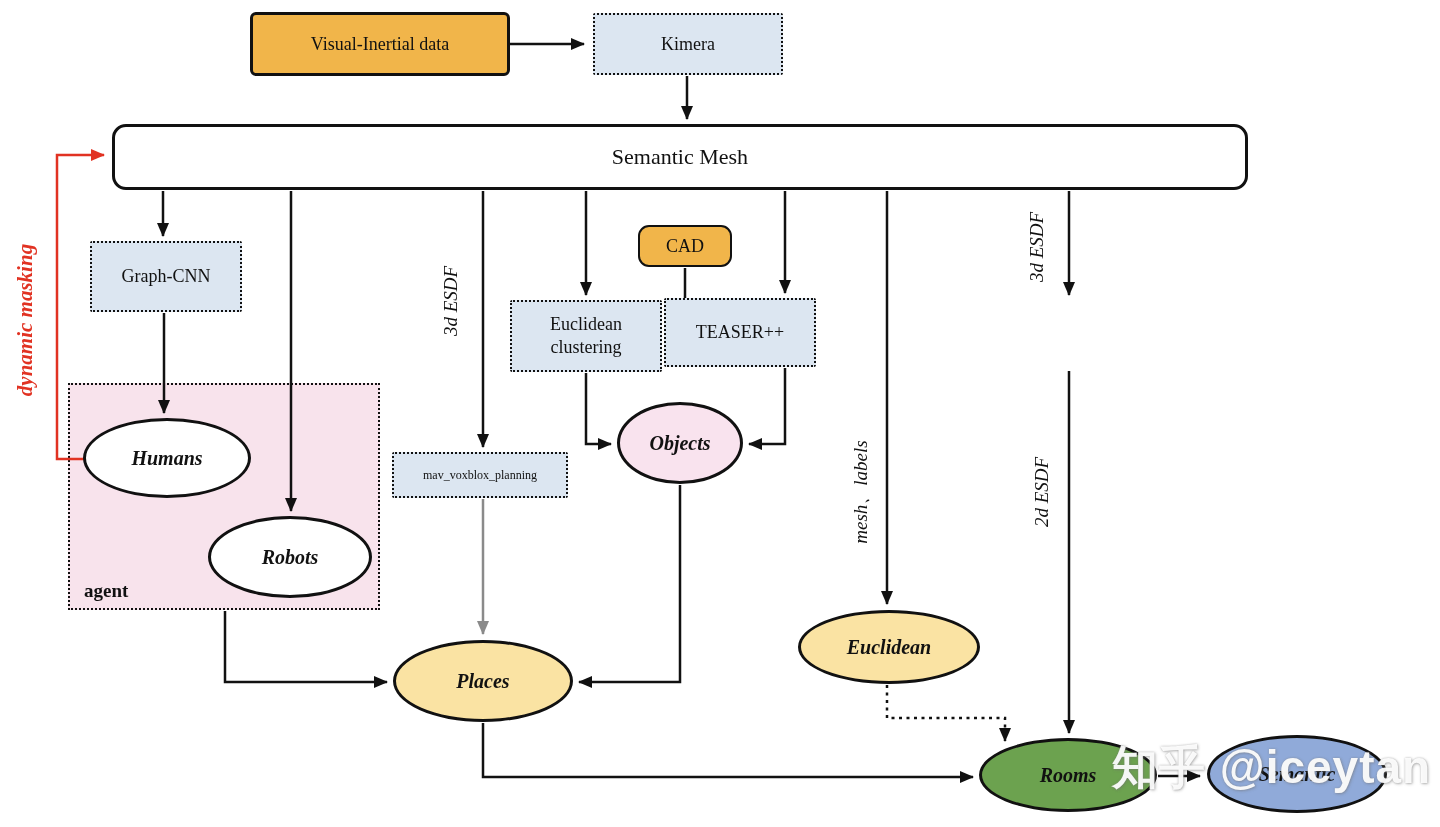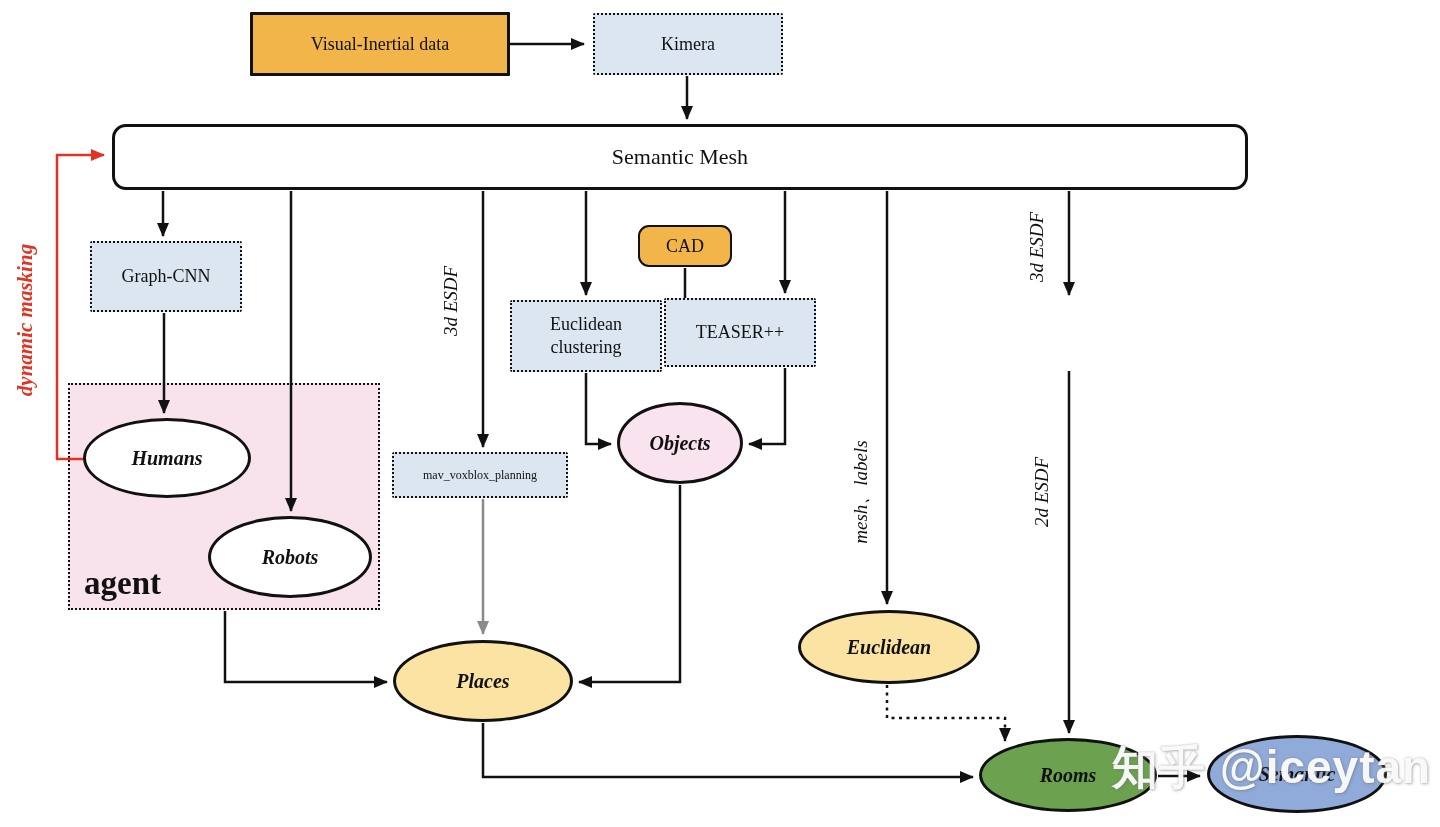--- a/index.html
+++ b/index.html
@@ -5,26 +5,26 @@
   html,body{margin:0;padding:0;background:#ffffff;}
   .stage{
     position:relative;width:1440px;height:827px;background:#ffffff;overflow:hidden;
     font-family:"Liberation Serif","DejaVu Serif",serif;color:#111;
   }
   .edges{position:absolute;left:0;top:0;width:1440px;height:827px;z-index:2;}
   .node{
     position:absolute;display:flex;align-items:center;justify-content:center;
     text-align:center;box-sizing:border-box;z-index:3;font-size:18px;
   }
-  .rect-solid{border:3px solid #111;border-radius:1px;}
+  .rect-solid{border:3px solid #111;border-radius:6px;}
   .rect-dotted{border:2.5px dotted #111;border-radius:2px;}
   .mesh-bar{border:3px solid #111;border-radius:14px;background:#fff;font-size:22px;}
   .ellipse{border:3px solid #111;border-radius:50%;font-weight:bold;font-style:italic;font-size:20px;}
   .region{position:absolute;border:2.5px dotted #111;box-sizing:border-box;z-index:1;}
-  .region-label{position:absolute;left:14px;bottom:6px;font-weight:bold;font-size:33px;font-style:normal;}
+  .region-label{position:absolute;left:14px;bottom:6px;font-weight:bold;font-size:19px;font-style:normal;}
   .rot-label{
     position:absolute;z-index:3;white-space:nowrap;font-style:italic;font-size:19px;
     transform:translate(-50%,-50%) rotate(-90deg);
   }
   .rot-bold{font-weight:bold;font-size:21px;}
   .small-text{font-size:12px;}
   .watermark{
     position:absolute;z-index:6;font-family:"Liberation Sans","DejaVu Sans",sans-serif;
     font-size:46px;font-weight:bold;white-space:nowrap;
     color:rgba(255,255,255,0.93);

